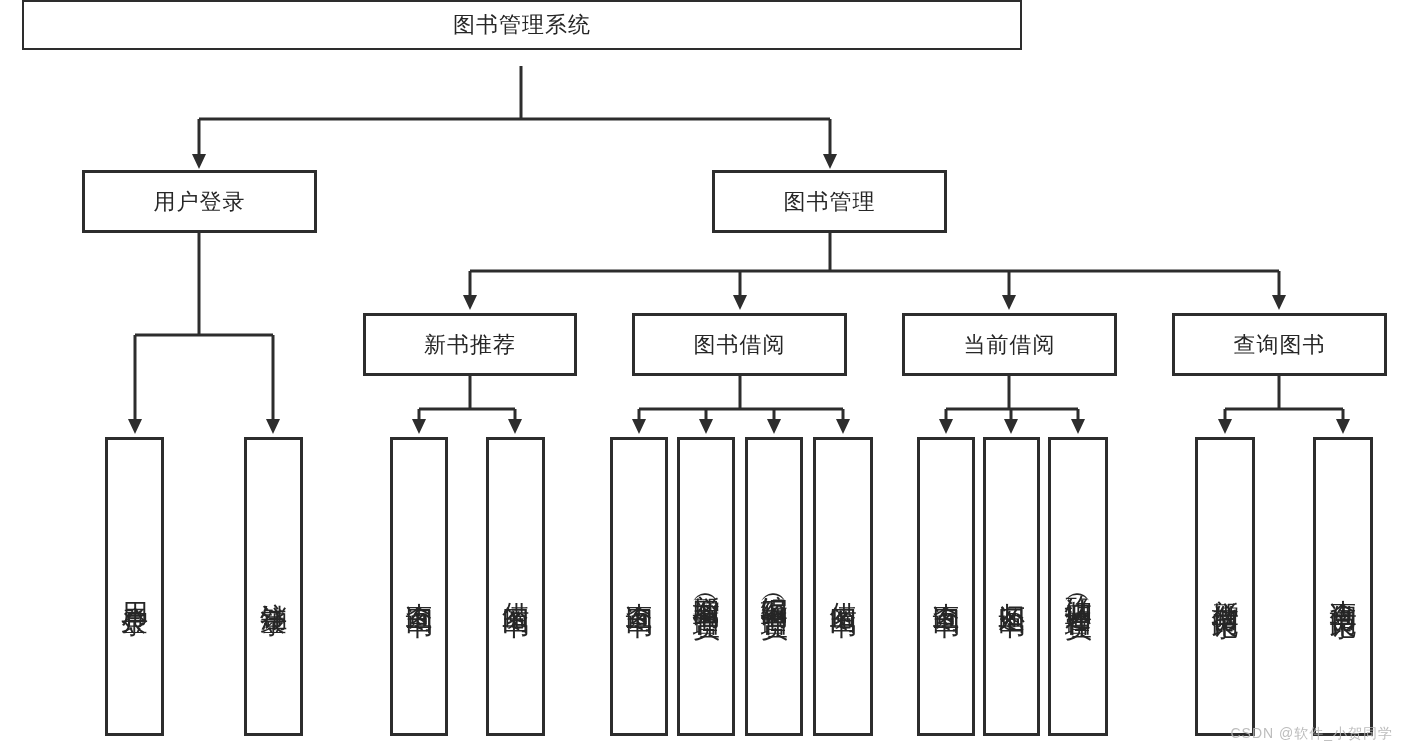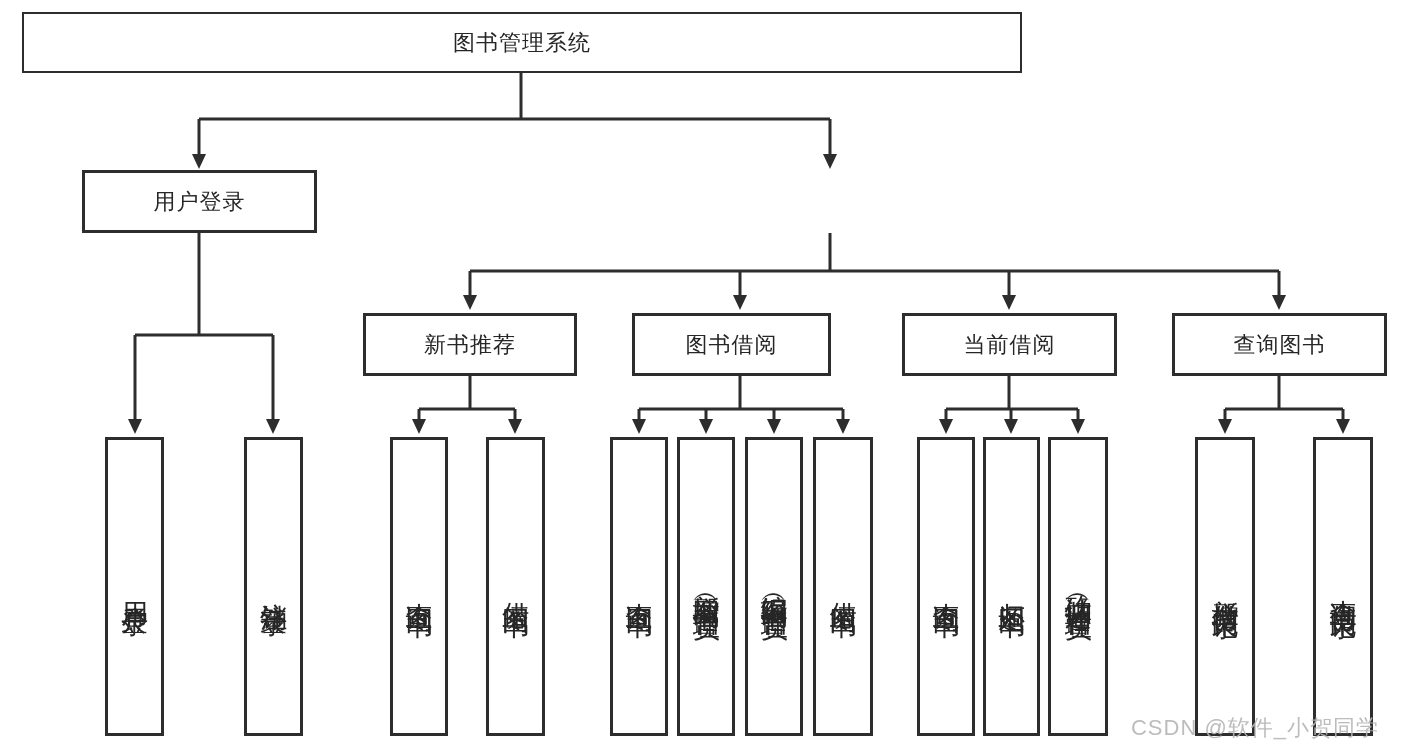--- a/index.html
+++ b/index.html
@@ -46,23 +46,23 @@
   }
   .vtext {
     writing-mode: vertical-rl;
     text-orientation: mixed;
     font-size: 27px;
     letter-spacing: 3px;
     line-height: 1.05;
   }
   .watermark {
     position: absolute;
-    right: 26px;
+    right: 12px;
     bottom: 4px;
-    font-size: 22px;
+    font-size: 14px;
     color: var(--watermark);
     opacity: 0.9;
     letter-spacing: 1px;
     white-space: nowrap;
     z-index: 10;
   }
 </style>
 </head>
 <body>
 
@@ -137,32 +137,35 @@
     <g>
       <line x1="1279" y1="376" x2="1279" y2="410"></line>
       <line x1="1225" y1="409" x2="1343" y2="409"></line>
       <line x1="1225" y1="409" x2="1225" y2="421"></line>
       <polygon points="1218,419 1232,419 1225,434"></polygon>
       <line x1="1343" y1="409" x2="1343" y2="421"></line>
       <polygon points="1336,419 1350,419 1343,434"></polygon>
     </g>
   </svg>
 
-  <div class="box root" style="left:22px; top:12px; width:1000px; height:61px;">
+  <div class="box root" style="left:22px; top:0; width:1000px; height:50px;">
     <span class="hlabel">图书管理系统</span>
   </div>
 
   <div class="box" style="left:82px; top:170px; width:235px; height:63px;">
     <span class="hlabel">用户登录</span>
   </div>
+  <div class="box" style="left:712px; top:170px; width:235px; height:63px;">
+    <span class="hlabel">图书管理</span>
+  </div>
 
   <div class="box" style="left:363px; top:313px; width:214px; height:63px;font-family:Liberation Serif, serif;">
     <span class="hlabel">新书推荐</span>
   </div>
-  <div class="box" style="left:632px; top:313px; width:199px; height:63px;">
+  <div class="box" style="left:632px; top:313px; width:215px; height:63px;">
     <span class="hlabel">图书借阅</span>
   </div>
   <div class="box" style="left:902px; top:313px; width:215px; height:63px;font-family:Liberation Serif, serif;">
     <span class="hlabel">当前借阅</span>
   </div>
   <div class="box" style="left:1172px; top:313px; width:215px; height:63px;">
     <span class="hlabel">查询图书</span>
   </div>
 
   <div class="box" style="left:105px; top:437px; width:59px; height:299px;">

